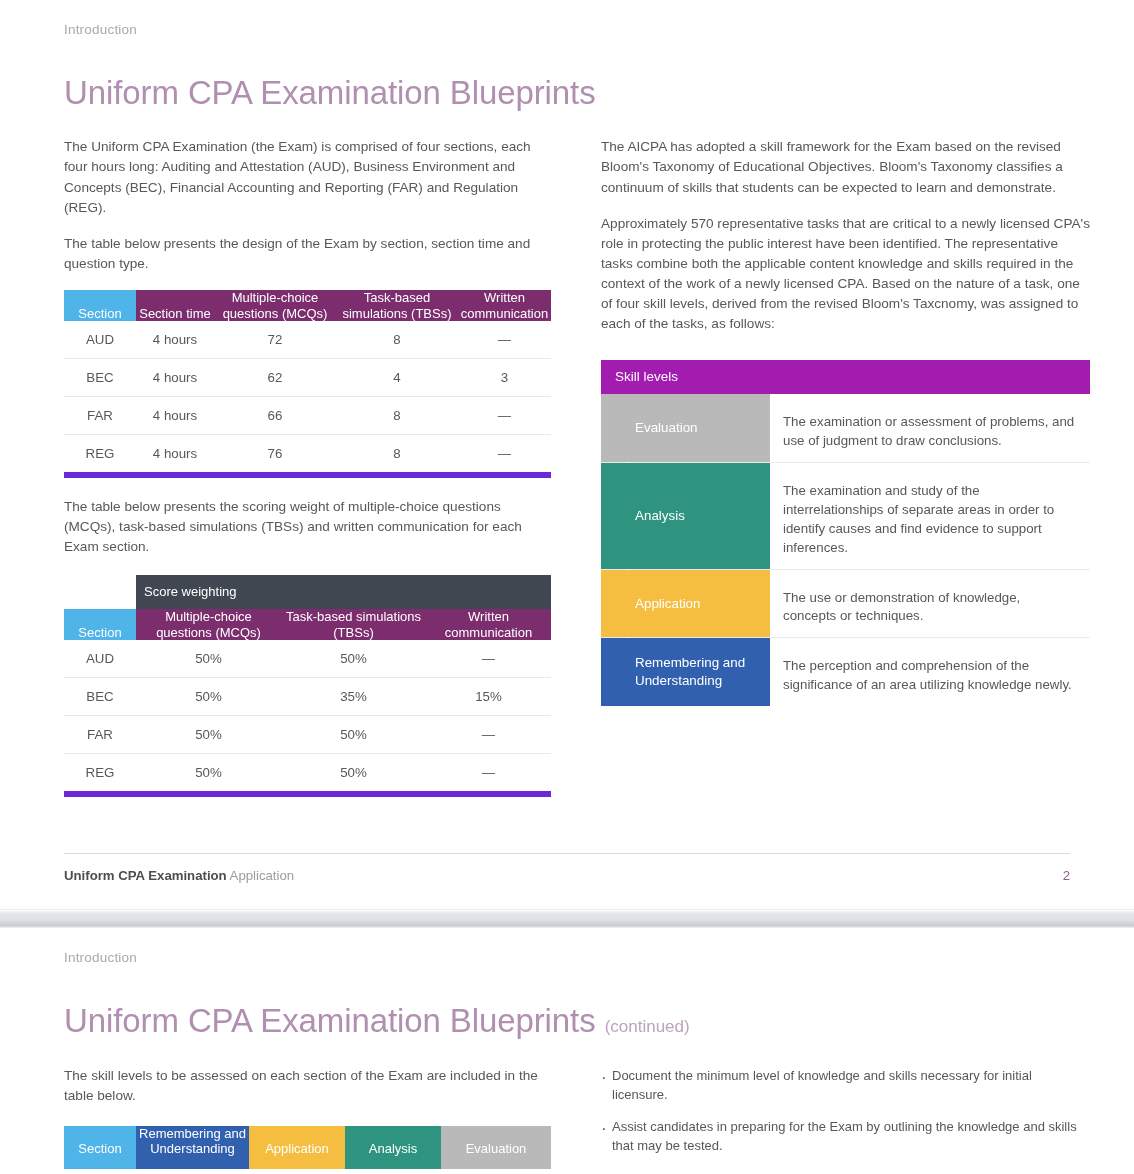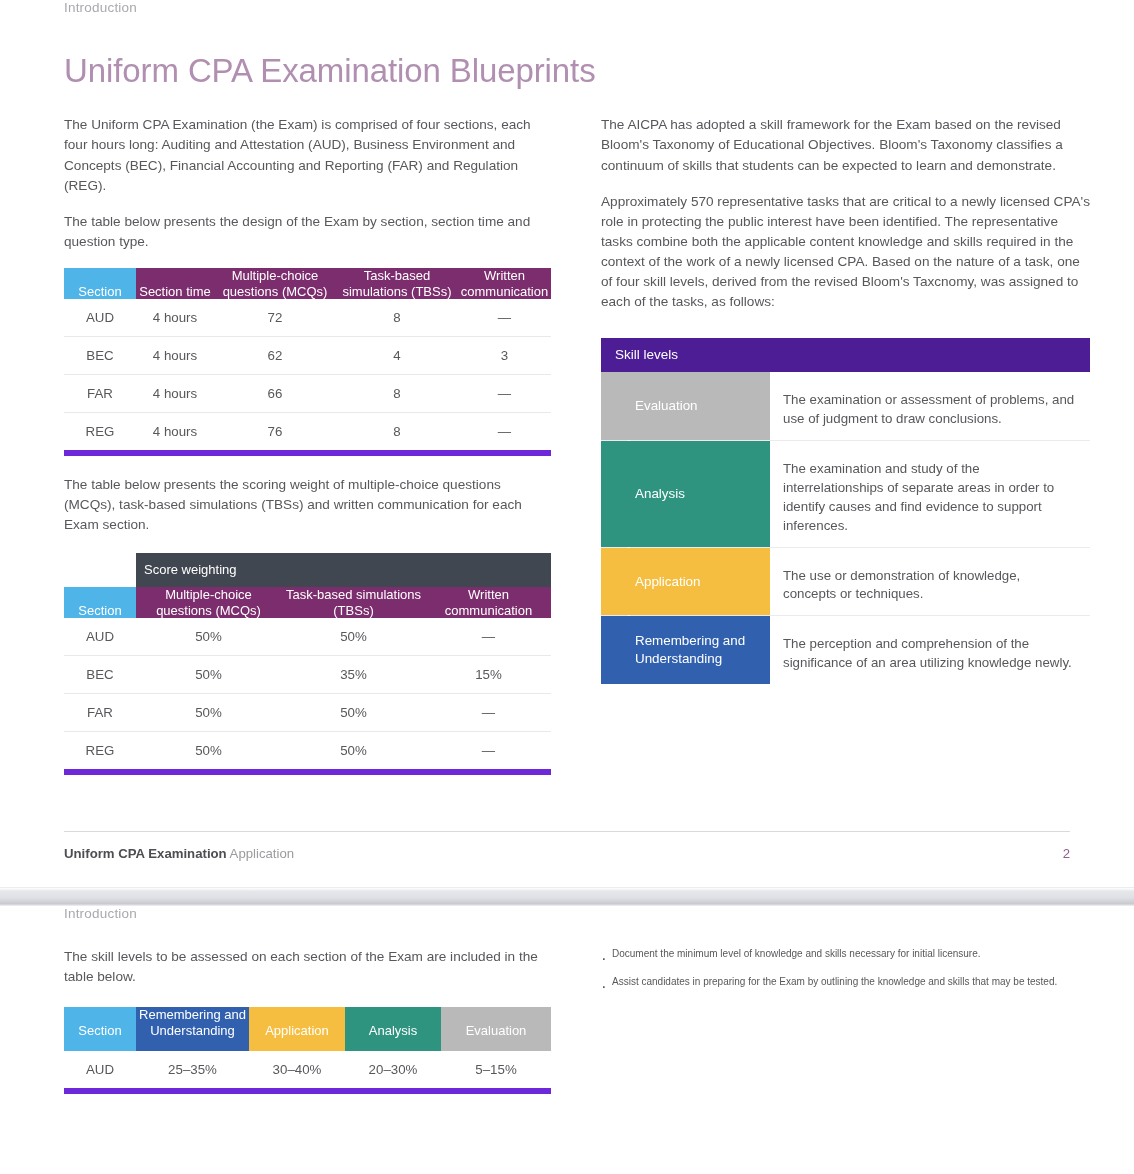--- a/index.html
+++ b/index.html
@@ -25,20 +25,21 @@
     height: 19px;
     background: linear-gradient(180deg,#ffffff 0%,#e6e7eb 18%,#dfe0e5 55%,#c9cad0 88%,#f4f4f6 100%);
     border-top: 1px solid #ededf0;
   }
 
   
   .eyebrow {
     font-size: 13.5px;
     color: #a9a9ae;
     letter-spacing: .2px;
+    padding-top: 22px;
   }
 
   .page-title {
     font-size: 33px;
     font-weight: 400;
     color: #b08fb0;
     letter-spacing: -.1px;
     margin-top: 38px;
     line-height: 1.1;
   }
@@ -97,21 +98,21 @@
   }
   .dt tbody tr:last-child td { border-bottom: 6px solid #6d28d9; }
   .dt tbody td.sec { width: 72px; }
 
   .spacer-cell { background: #ffffff; }
 
   
   .skill-wrap { margin-top: 26px; position: relative; }
 
   .skill-head {
-    background: #4c1d95;
+    background: #a21caf;
     color: #ffffff;
     font-size: 13.5px;
     padding: 9px 14px 10px;
   }
 
   .skill-row { display: flex; border-bottom: 1px solid #ebebee; }
   .skill-row:last-child { border-bottom: none; }
 
   .skill-label {
     width: 169px;
@@ -151,21 +152,21 @@
   
   .hdr-blue-dk { background: #3060ae; }
   .hdr-amber   { background: #f5be41; }
   .hdr-teal    { background: #2e9480; }
   .hdr-gray    { background: #b9b9b9; }
 
   
   .lead { font-size: 13.6px; color: #58585c; line-height: 1.48; margin-bottom: 13px; }
   ul.bul { list-style: none; }
   ul.bul li {
-    font-size: 10px;
+    font-size: 13px;
     line-height: 1.48;
     color: #58585c;
     padding-left: 11px;
     margin-bottom: 13px;
     position: relative;
   }
   ul.bul li:before {
     content: "\00b7";
     position: absolute;
     left: 0;
@@ -329,20 +330,21 @@
     <div class="footer-left"><b>Uniform CPA Examination</b> <span>Application</span></div>
     <div class="footer-page">2</div>
   </div>
 </div>
 
 <div class="page-gap"></div>
 
 <div class="page">
 
   <div class="eyebrow">Introduction</div>
+  <h1 class="page-title"><span>Uniform CPA Examination Blueprints</span> <span class="cont">(continued)</span></h1>
 
   <div class="cols">
 
     <div class="col-left">
       <p class="body">The skill levels to be assessed on each section of the Exam are included in the table below.</p>
 
       <table class="dt" style="margin-top:20px">
         <thead>
           <tr>
             <th class="hdr-cell hdr-section" style="width:72px;padding-bottom:12px">Section</th>

